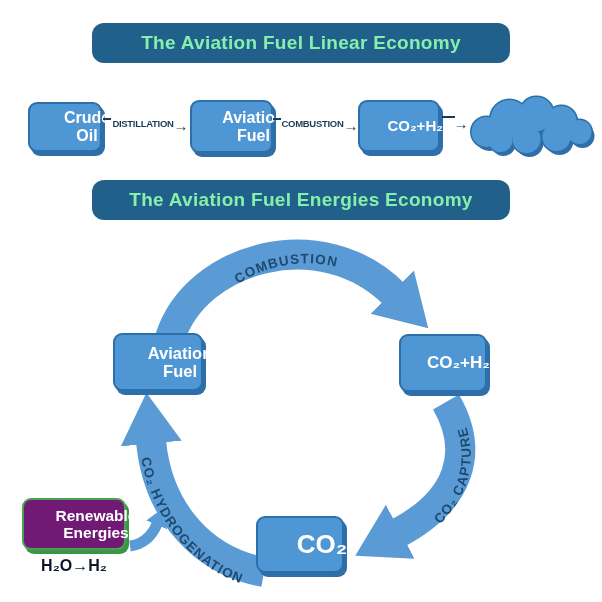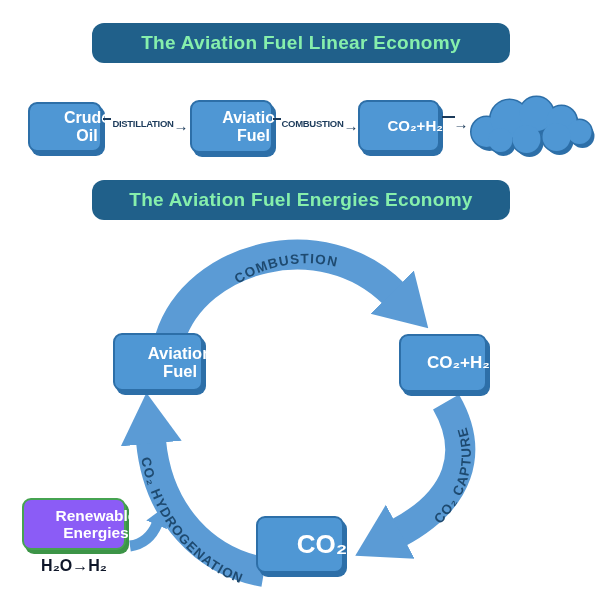--- a/index.html
+++ b/index.html
@@ -21,21 +21,21 @@
     white-space:pre-line;line-height:1.12;z-index:2;box-sizing:border-box;padding-left:44px;
   }
   #crude-oil-box{left:28px;top:102px;width:74px;height:50px;font-size:16px;}
   #aviation-fuel-linear-box{left:190px;top:100px;width:83px;height:53px;font-size:16px;}
   #co2h2o-linear-box{left:358px;top:100px;width:82px;height:52px;font-size:15px;}
   #aviation-fuel-circ-box{left:113px;top:333px;width:90px;height:58px;font-size:16.5px;}
   #co2h2o-circ-box{left:399px;top:334px;width:88px;height:58px;font-size:17px;}
   #co2-box{left:256px;top:516px;width:88px;height:57px;font-size:26px;}
   #renewable-box{
     left:22px;top:498px;width:104px;height:52px;font-size:15.5px;
-    background:#8b5cf6;border:2px solid #46a351;box-shadow:3px 4px 0 #3c9447;
+    background:#701a75;border:2px solid #46a351;box-shadow:3px 4px 0 #3c9447;
   }
   .connector{
     position:absolute;display:flex;justify-content:center;
     color:#1b3a5a;font-weight:bold;z-index:2;white-space:nowrap;
   }
   .conn-dash{width:8px;height:0;border-top:2.5px solid #1b3a5a;flex:none;}
   .conn-label{font-size:9.5px;letter-spacing:-0.3px;padding:0 1px;}
   .conn-arrow{font-size:15px;line-height:1;margin-left:-1px;}
   #conn-distillation{left:102px;top:118px;width:88px;height:16px;}
   #conn-combustion{left:273px;top:118px;width:85px;height:16px;}

